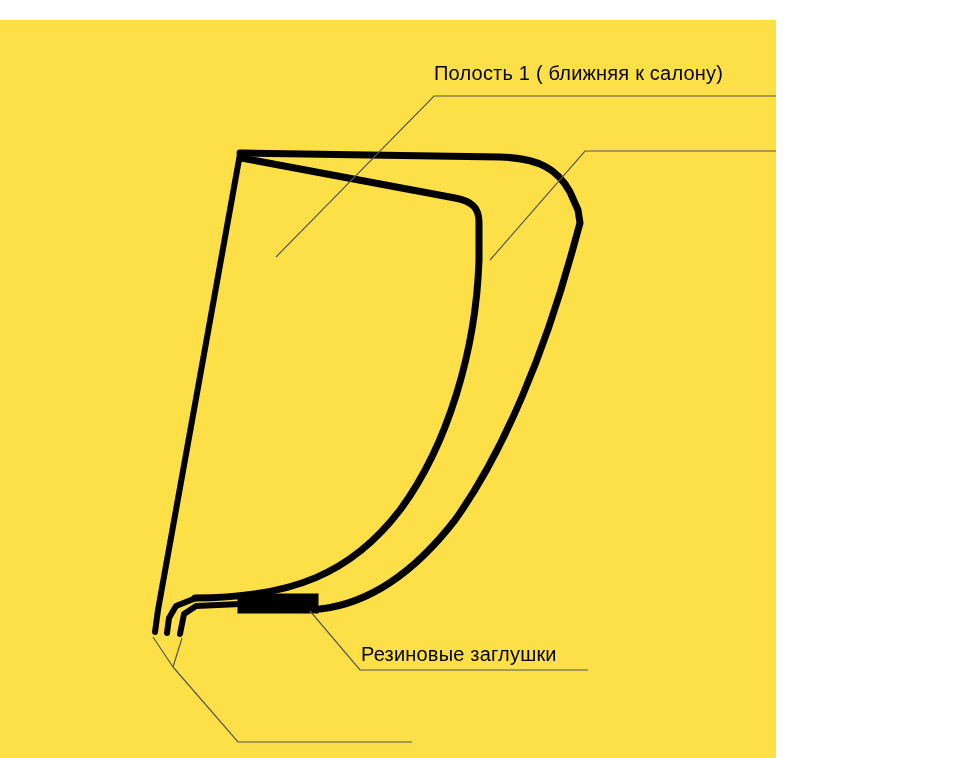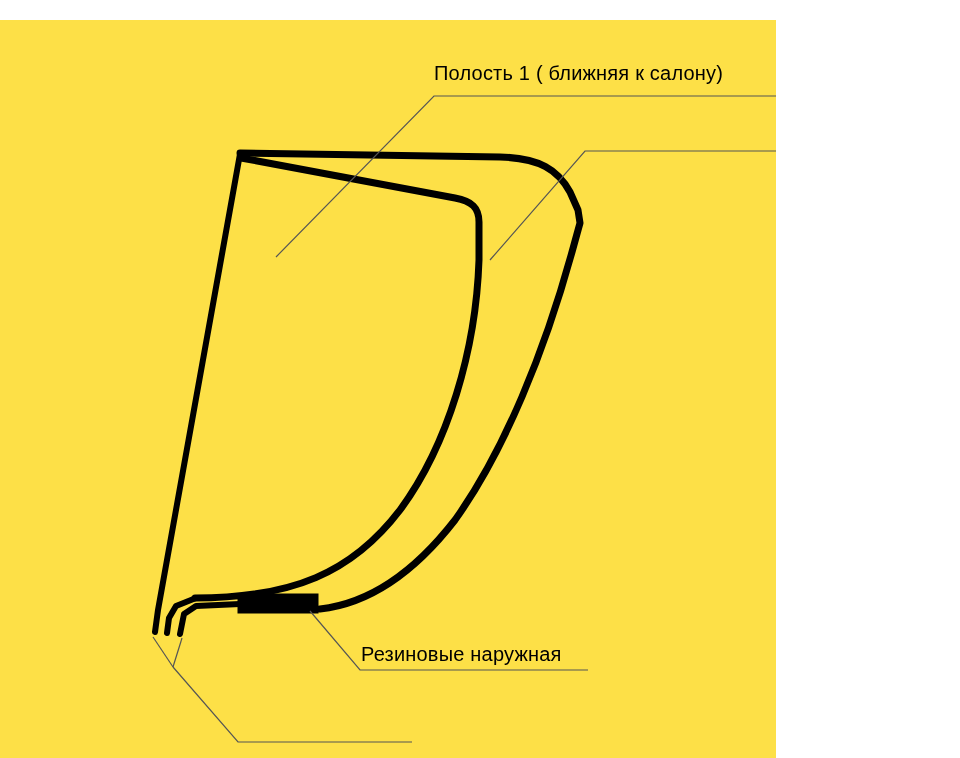--- a/index.html
+++ b/index.html
@@ -87,16 +87,16 @@
 
     <path d="M 153 617 L 173 647" fill="none" stroke="#555555" stroke-width="1.2" stroke-linecap="butt"></path>
     <path d="M 182 618 L 173 647" fill="none" stroke="#555555" stroke-width="1.2" stroke-linecap="butt"></path>
     <path d="M 173 647 L 238 722 L 412 722" fill="none" stroke="#555555" stroke-width="1.2" stroke-linecap="butt"></path>
 
   </svg>
 
   <div class="lbl" id="label-cavity-1">Полость 1  ( ближняя к салону)</div>
 
 
-  <div class="lbl" id="label-rubber-plugs">Резиновые наружная</div>
+  <div class="lbl" id="label-rubber-plugs">Резиновые заглушки</div>
 
 
 </div>
 
 </body></html>

